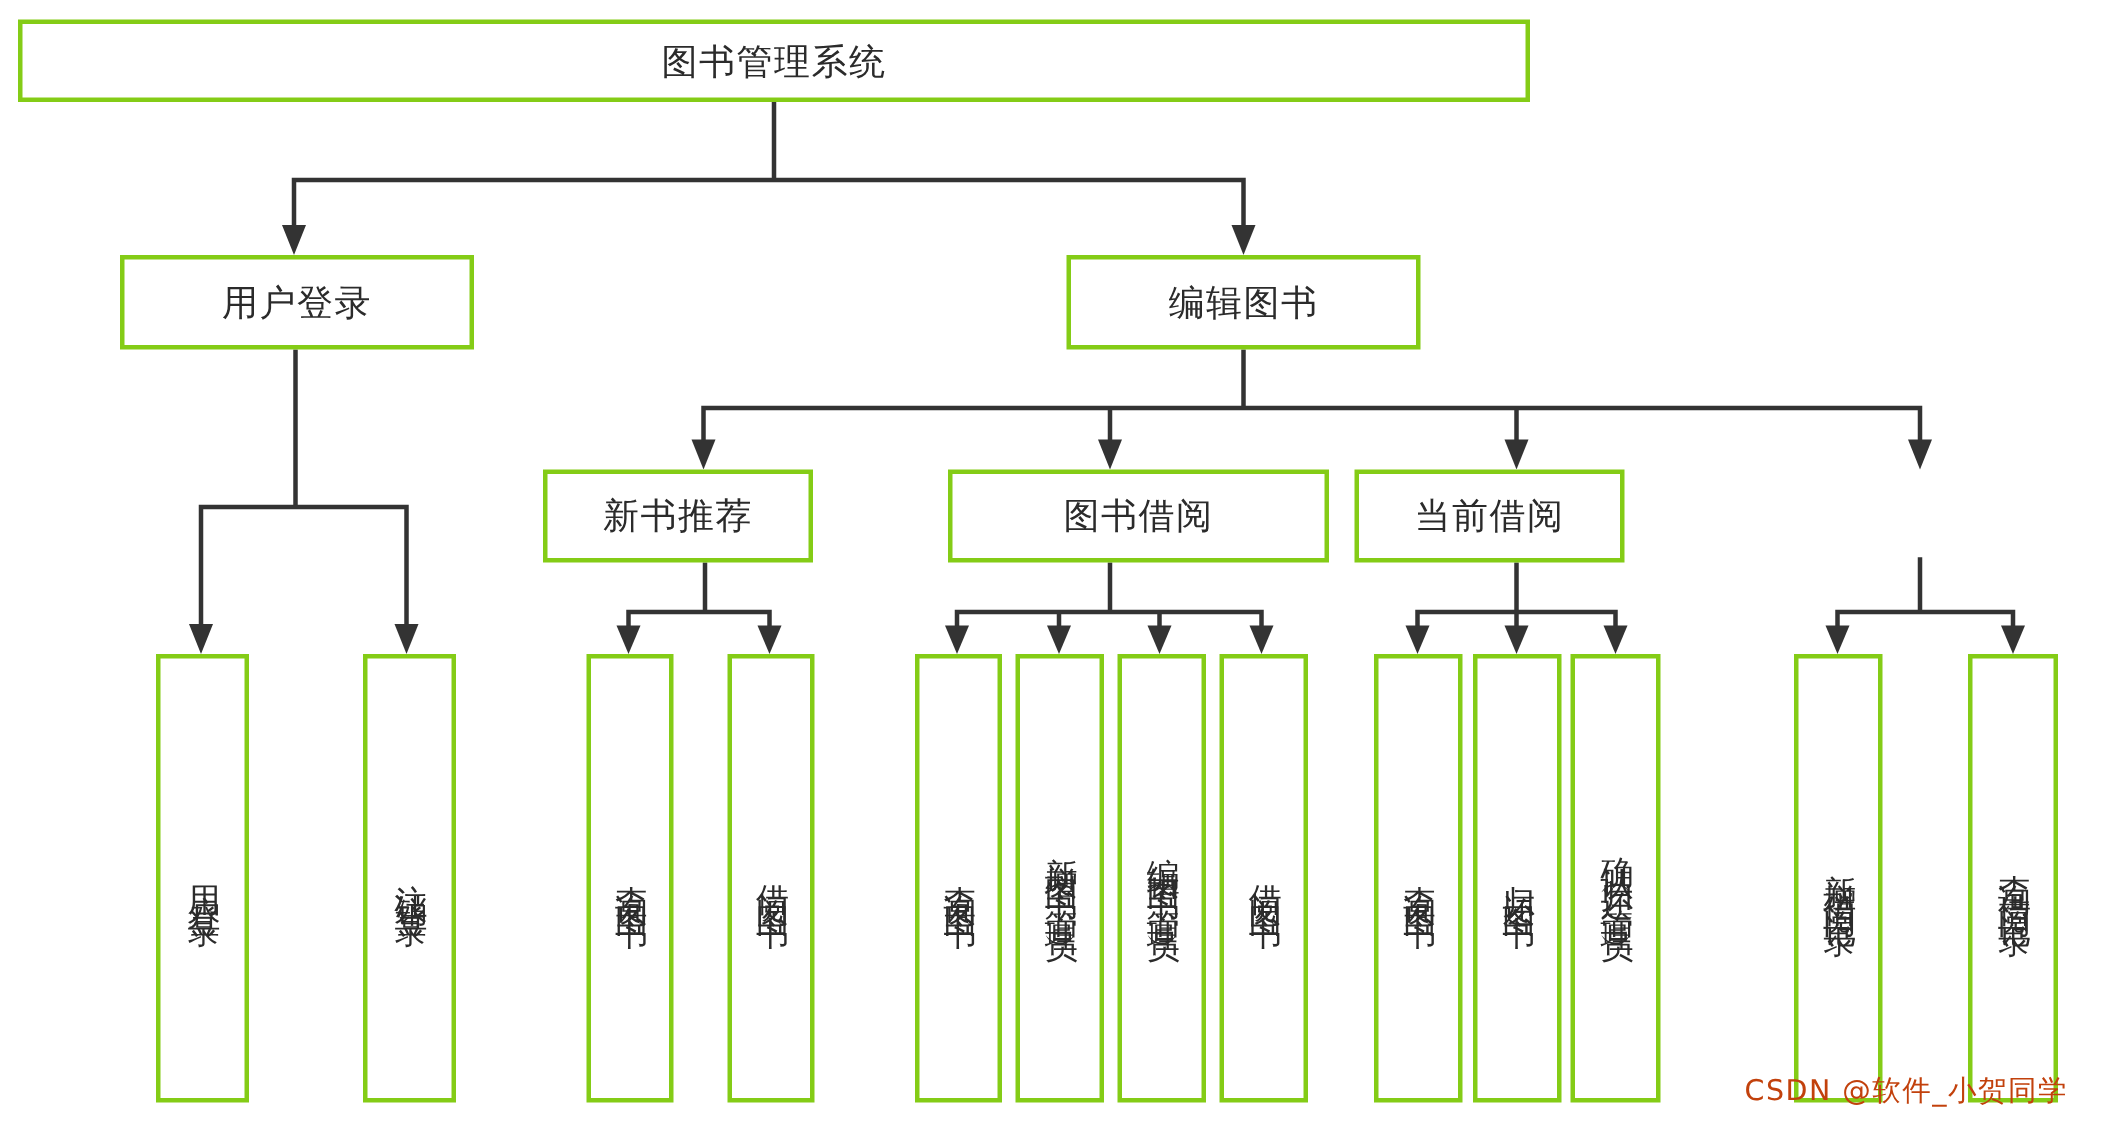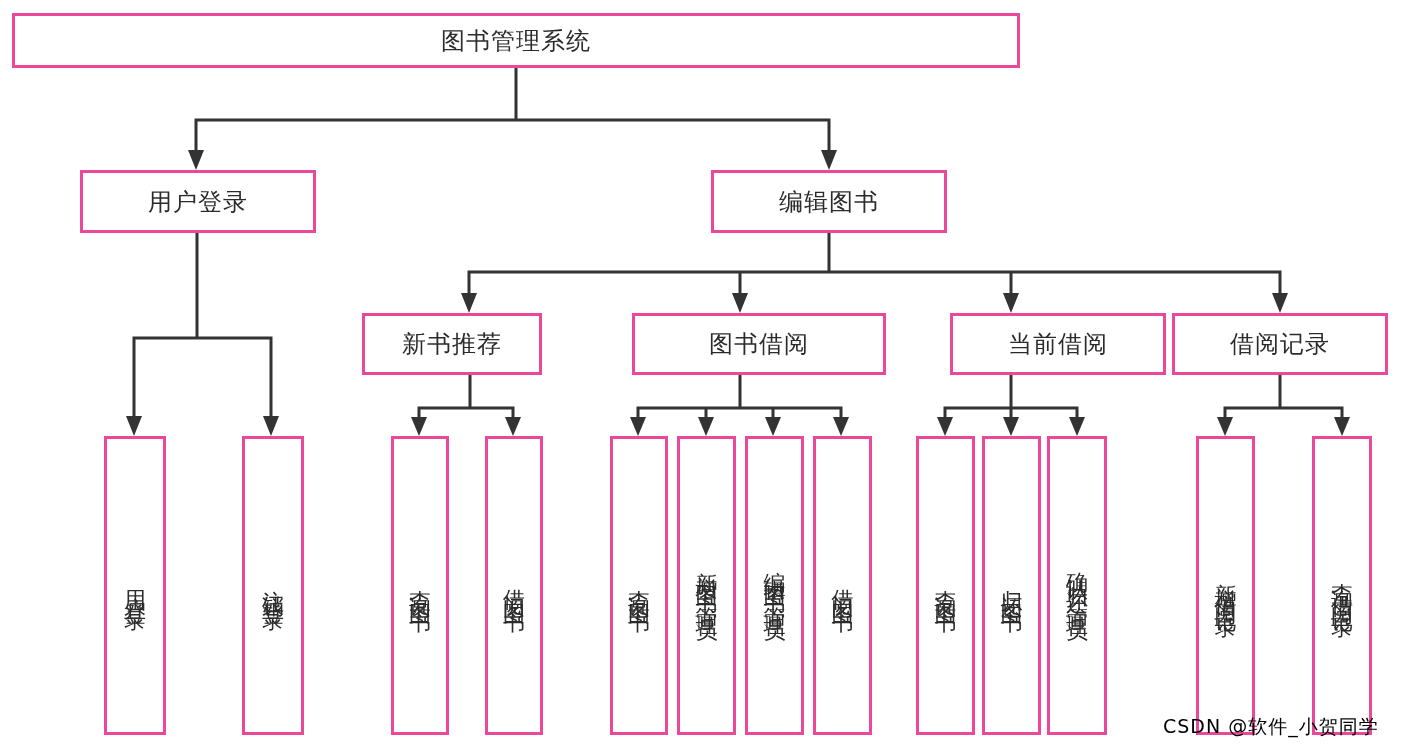--- a/index.html
+++ b/index.html
@@ -12,21 +12,21 @@
     overflow: hidden;
   }
   svg.connectors {
     position: absolute;
     left: 0; top: 0;
     width: 1405px; height: 747px;
   }
   .node {
     position: absolute;
     box-sizing: border-box;
-    border: 3px solid #ec4899;
+    border: 3px solid #84cc16;
     background: #ffffff;
     display: flex;
     align-items: center;
     justify-content: center;
     color: #2b2b2b;
     font-size: 24px;
     letter-spacing: 1px;
     z-index: 2;
     text-align: right;
   }
@@ -40,42 +40,42 @@
     white-space: nowrap;
   }
   
   #n-root   { left: 12px;  top: 13px;  width: 1008px; height: 55px; }
   
   #n-login  { left: 80px;  top: 170px; width: 236px; height: 63px; }
   #n-mgmt   { left: 711px; top: 170px; width: 236px; height: 63px; }
   
   #n-rec    { left: 362px;  top: 313px; width: 180px; height: 62px; font-family: Liberation Serif, serif; }
   #n-borrow { left: 632px;  top: 313px; width: 254px; height: 62px; }
-  #n-cur    { left: 903px;  top: 313px; width: 216px; height: 62px; margin-left: 47px; }
+  #n-cur    { left: 903px;  top: 313px; width: 180px; height: 62px; }
   #n-recs   { left: 1172px; top: 313px; width: 216px; height: 62px; }
   
   #n-a1 { left: 104px;  width: 62px; }
   #n-a2 { left: 242px;  width: 62px; }
   #n-b1 { left: 391px;  width: 58px; }
   #n-b2 { left: 485px;  width: 58px; }
   #n-c1 { left: 610px;  width: 58px; }
   #n-c2 { left: 677px;  width: 59px; }
   #n-c3 { left: 745px;  width: 59px; }
   #n-c4 { left: 813px;  width: 59px; }
   #n-d1 { left: 916px;  width: 59px; }
   #n-d2 { left: 982px;  width: 59px; }
   #n-d3 { left: 1047px; width: 60px; }
   #n-e1 { left: 1196px; width: 59px; }
   #n-e2 { left: 1312px; width: 60px; }
   .watermark {
     position: absolute;
     left: 1163px;
     top: 714px;
     font-size: 19px;
-    color: #000000;
+    color: #c2410c;
     letter-spacing: 1px;
     z-index: 3;
     white-space: nowrap;
   }
 </style>
 </head>
 <body>
 
 <div class="canvas">
 
@@ -132,23 +132,20 @@
 
   <div class="node" id="n-rec">
     <span>新书推荐</span>
   </div>
   <div class="node" id="n-borrow">
     <span>图书借阅</span>
   </div>
   <div class="node" id="n-cur">
     <span>当前借阅</span>
   </div>
-  <div class="node" id="n-recs">
-    <span>借阅记录</span>
-  </div>
 
   <div class="node leaf" id="n-a1">
     <span>用户登录</span>
   </div>
   <div class="node leaf" id="n-a2">
     <span>注销登录</span>
   </div>
 
   <div class="node leaf" id="n-b1">
     <span>查询图书</span>

